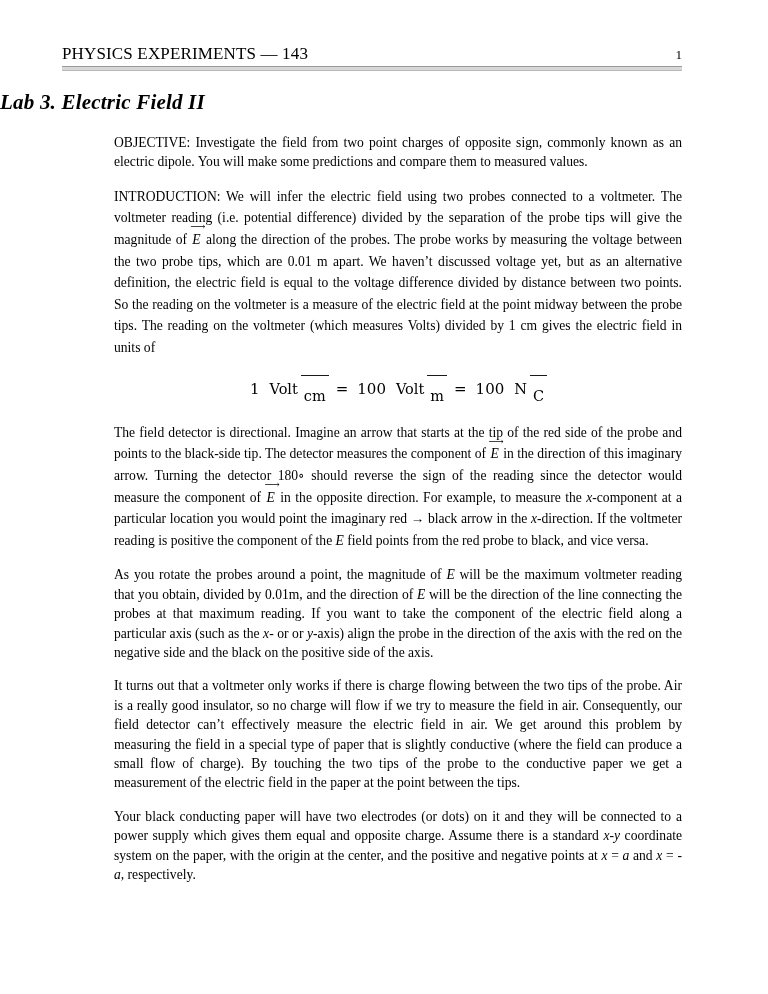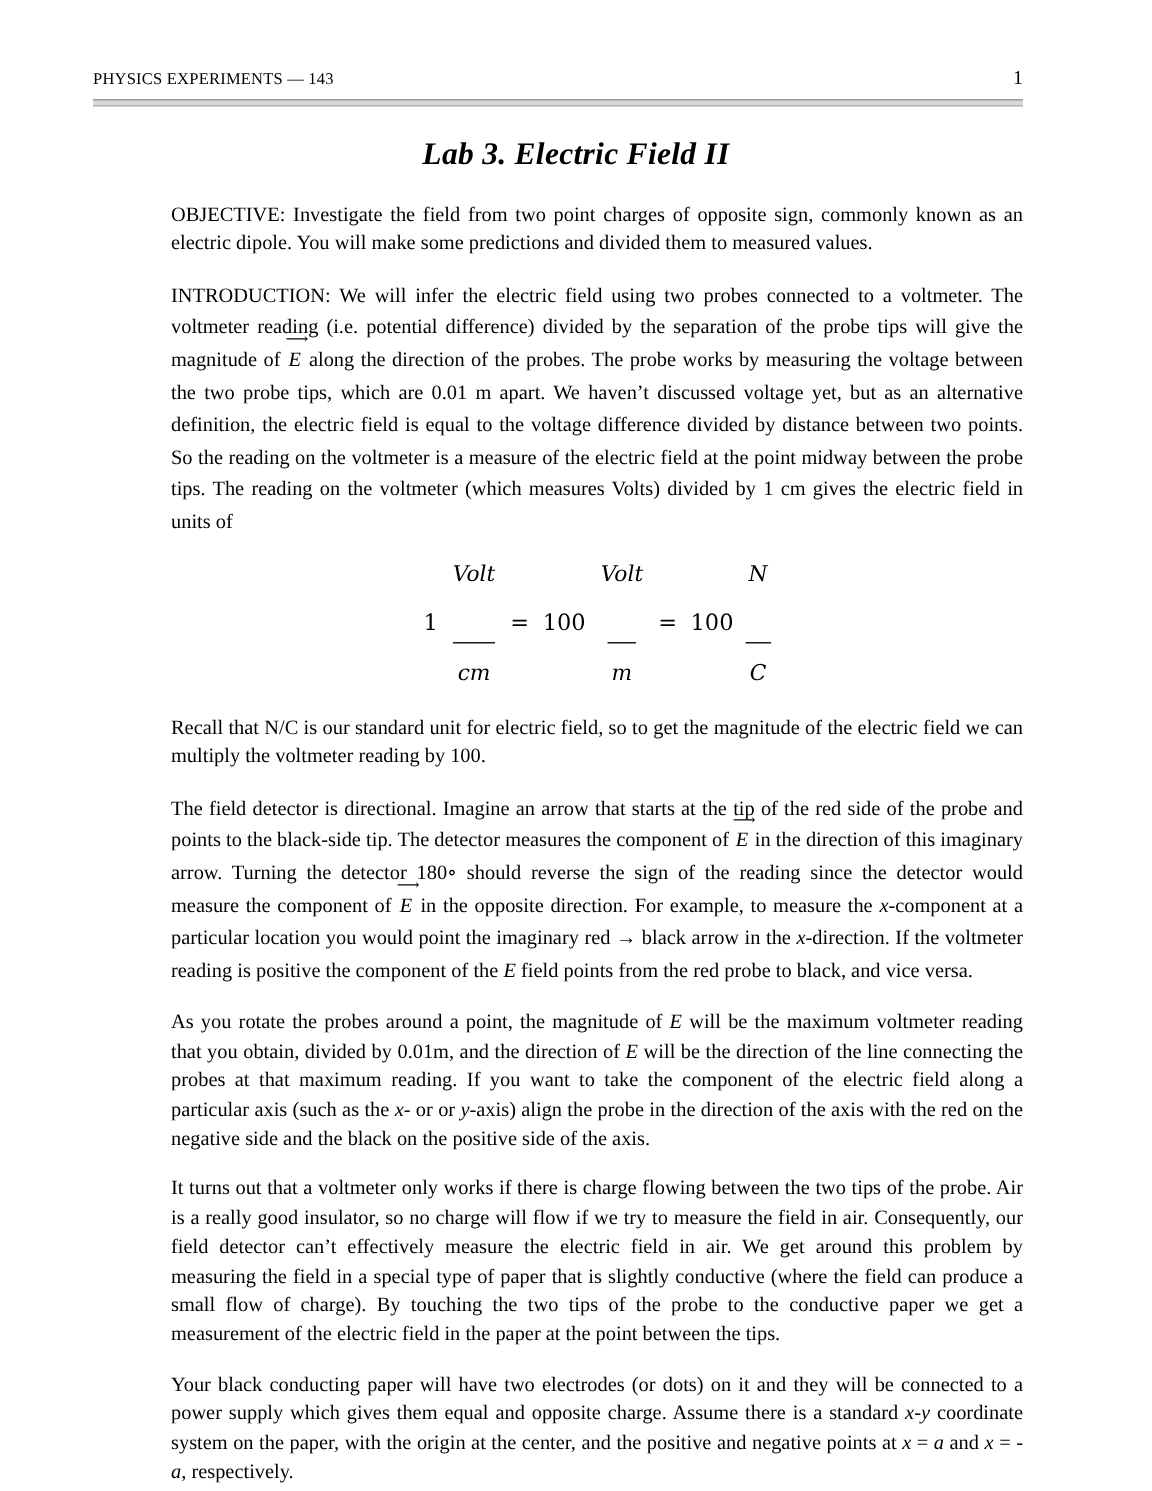--- a/index.html
+++ b/index.html
@@ -26,21 +26,21 @@
   .header {
     position: absolute;
     left: 62px;
     top: 44px;
     width: 620px;
     display: flex;
     align-items: baseline;
     justify-content: space-between;
   }
   .header-title {
-    font-size: 11px;
+    font-size: 17px;
     letter-spacing: 0.15px;
     white-space: nowrap;
   }
   .header-page {
     font-size: 13.2px;
   }
   .header-rule {
     position: absolute;
     left: 62px;
     top: 66px;
@@ -50,21 +50,20 @@
     border-bottom: 1px solid #b8b8b8;
     background: #d8d8d8;
   }
 
   
   .doc-title {
     position: absolute;
     left: 0;
     top: 90px;
     width: 768px;
-    text-align: center;
     font-weight: bold;
     font-style: italic;
     font-size: 21px;
     letter-spacing: 0.2px;
   }
 
   
   .body {
     position: absolute;
     left: 114px;
@@ -119,28 +118,25 @@
   .eq-num {
     font-style: normal;
     padding: 0 4px;
   }
   .eq-op {
     font-style: normal;
     padding: 0 5px 0 4px;
   }
   .frac {
     display: inline-flex;
-    flex-direction: column;
     align-items: center;
     justify-content: center;
     vertical-align: middle;
-    font-style: italic;
     margin: 0 3px;
     line-height: 1.12;
-    gap: 36px;
   }
   .frac .num {
     padding: 0 3px 1px 3px;
     font-size: 14.5px;
   }
   .frac .den {
     padding: 12px 3px 0 3px;
     border-top: 1.2px solid #1a1a1a;
     font-size: 14.5px;
   }
@@ -153,21 +149,21 @@
   <div class="header">
     <span class="header-title">PHYSICS EXPERIMENTS — 143</span>
     <span class="header-page">1</span>
   </div>
   <div class="header-rule"></div>
 
   <div class="doc-title">Lab 3. Electric Field II</div>
 
   <div class="body">
 
-    <p><b>OBJECTIVE:</b><span> Investigate the field from two point charges of opposite sign, commonly known as an electric dipole. You will make some predictions and divided them to measured values.</span></p>
+    <p><b>OBJECTIVE:</b><span> Investigate the field from two point charges of opposite sign, commonly known as an electric dipole. You will make some predictions and compare them to measured values.</span></p>
 
     <p class="loose"><b>INTRODUCTION:</b><span> We will infer the electric field using two probes connected to a voltmeter. The voltmeter reading (i.e. potential difference) divided by the separation of the probe tips will give the magnitude of </span><span class="vec"><span class="arrow">⟶</span><span>E</span></span><span> along the direction of the probes. The probe works by measuring the voltage between the two probe tips, which are 0.01 m apart. We haven’t discussed voltage yet, but as an alternative definition, the electric field is equal to the voltage difference divided by distance between two points. So the reading on the voltmeter is a measure of the electric field at the point midway between the probe tips. The reading on the voltmeter (which measures Volts) divided by 1 cm gives the electric field in units of</span></p>
 
     <div class="equation">
       <span class="eq-row">
         <span class="eq-num">1</span>
         <span class="frac">
           <span class="num">Volt</span>
           <span class="den">cm</span>
         </span>
@@ -179,21 +175,20 @@
         </span>
         <span class="eq-op">=</span>
         <span class="eq-num">100</span>
         <span class="frac">
           <span class="num">N</span>
           <span class="den">C</span>
         </span>
       </span>
     </div>
 
-    <p>Recall that N/C is our standard unit for electric field, so to get the magnitude of the electric field we can multiply the voltmeter reading by 100.</p>
 
     <p class="loose"><span>The field detector is directional. Imagine an arrow that </span><b>starts at the tip of the red side of the probe and points to the black-side tip</b><span>. The detector measures the component of </span><span class="vec"><span class="arrow">⟶</span><span>E</span></span><span> in the direction of this imaginary arrow. Turning the detector 180∘ should reverse the sign of the reading since the detector would measure the component of </span><span class="vec"><span class="arrow">⟶</span><span>E</span></span><span> in the opposite direction. For example, to measure the </span><i>x</i><span>-component at a particular location you would point the imaginary </span><b>red</b><b> → </b><b>black</b><span> arrow in the </span><i>x</i><span>-direction. If the voltmeter reading is positive the component of the </span><i>E</i><span> field points from the red probe to black, and vice versa.</span></p>
 
     <p><span>As you rotate the probes around a point, the magnitude of </span><i>E</i><span> will be the maximum voltmeter reading that you obtain, divided by 0.01m, and the direction of </span><i>E</i><span> will be the direction of the line connecting the probes at that maximum reading. If you want to take the component of the electric field along a particular axis (such as the </span><i>x</i><span>- or or </span><i>y</i><span>-axis) align the probe in the direction of the axis with the red on the negative side and the black on the positive side of the axis.</span></p>
 
     <p>It turns out that a voltmeter only works if there is charge flowing between the two tips of the probe. Air is a really good insulator, so no charge will flow if we try to measure the field in air. Consequently, our field detector can’t effectively measure the electric field in air. We get around this problem by measuring the field in a special type of paper that is slightly conductive (where the field can produce a small flow of charge). By touching the two tips of the probe to the conductive paper we get a measurement of the electric field in the paper at the point between the tips.</p>
 
     <p><span>Your black conducting paper will have two electrodes (or dots) on it and they will be connected to a power supply which gives them equal and opposite charge. Assume there is a standard </span><i>x</i><span>-</span><i>y</i><span> coordinate system on the paper, with the origin at the center, and the positive and negative points at </span><i>x</i><span> = </span><i>a</i><span> and </span><i>x</i><span> = -</span><i>a</i><span>, respectively.</span></p>
 
   </div>

